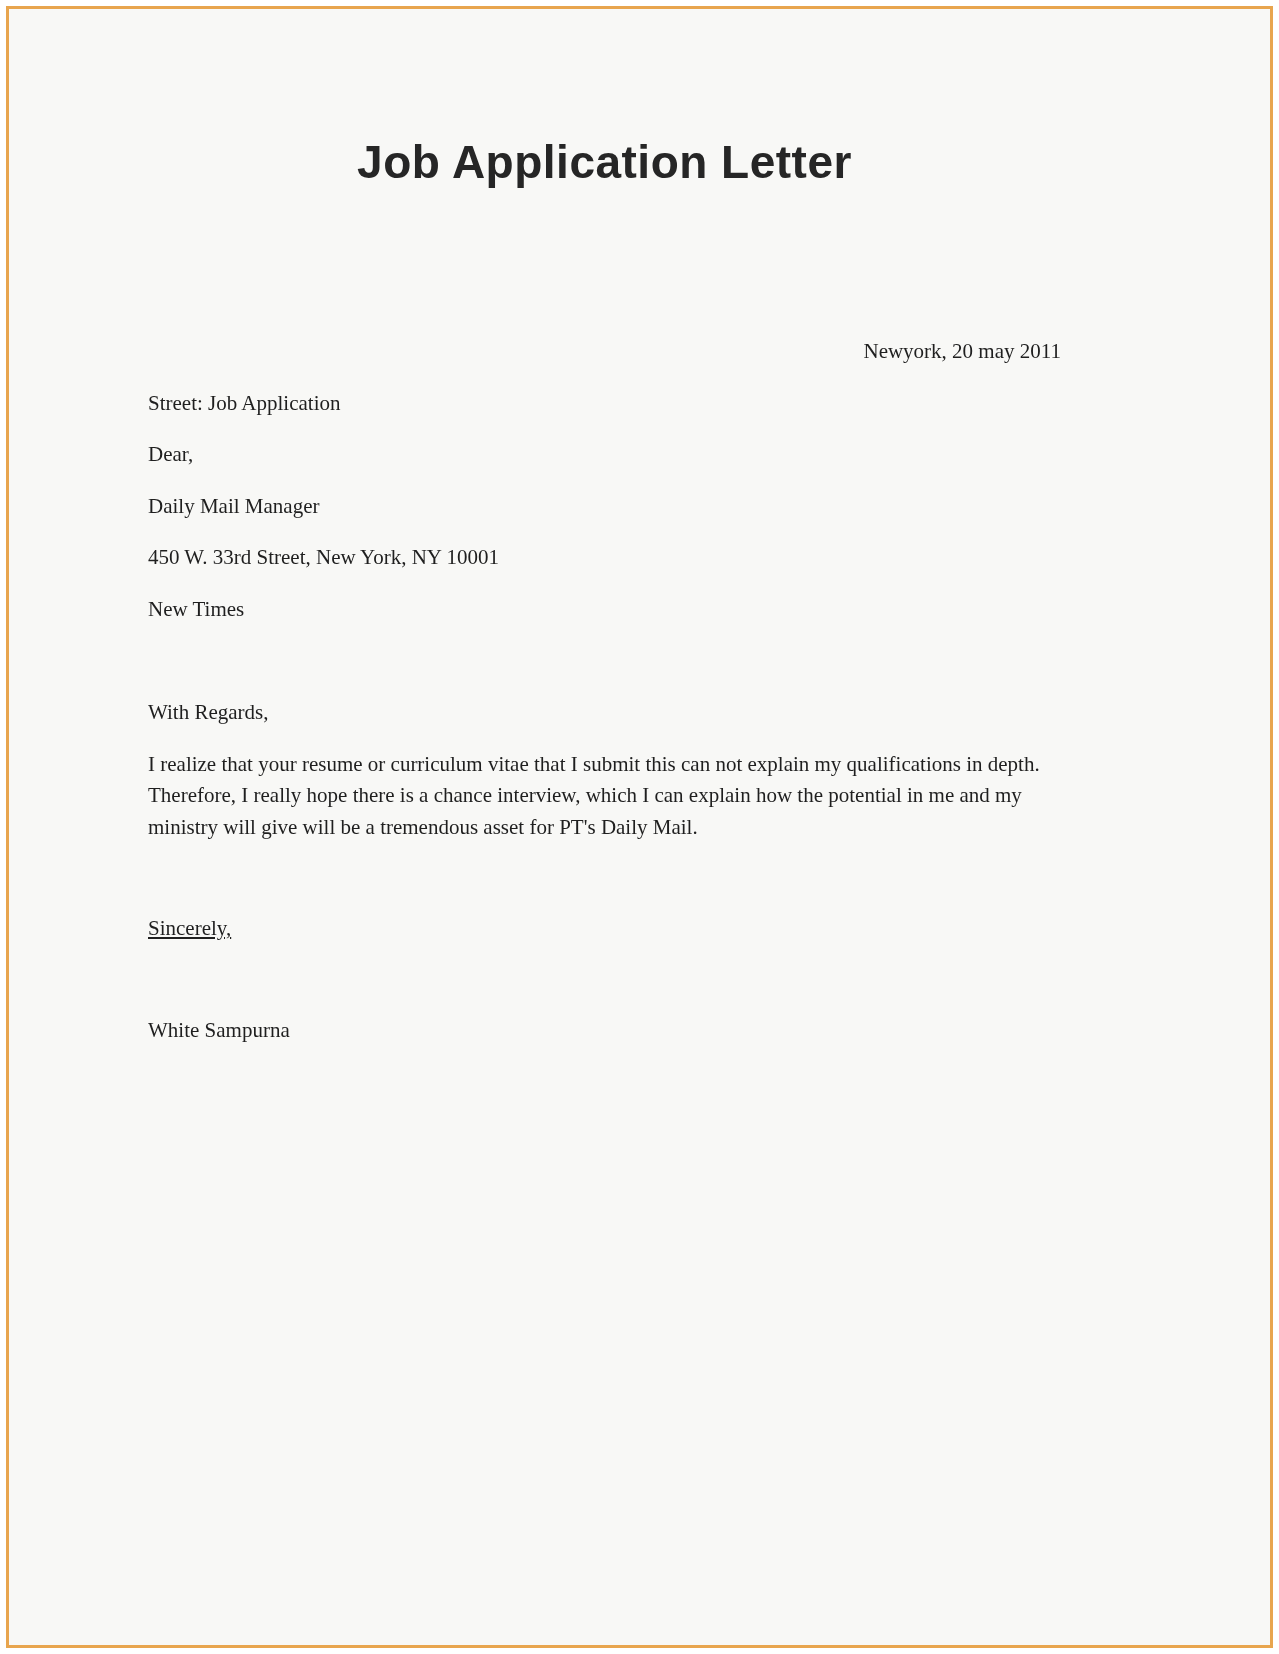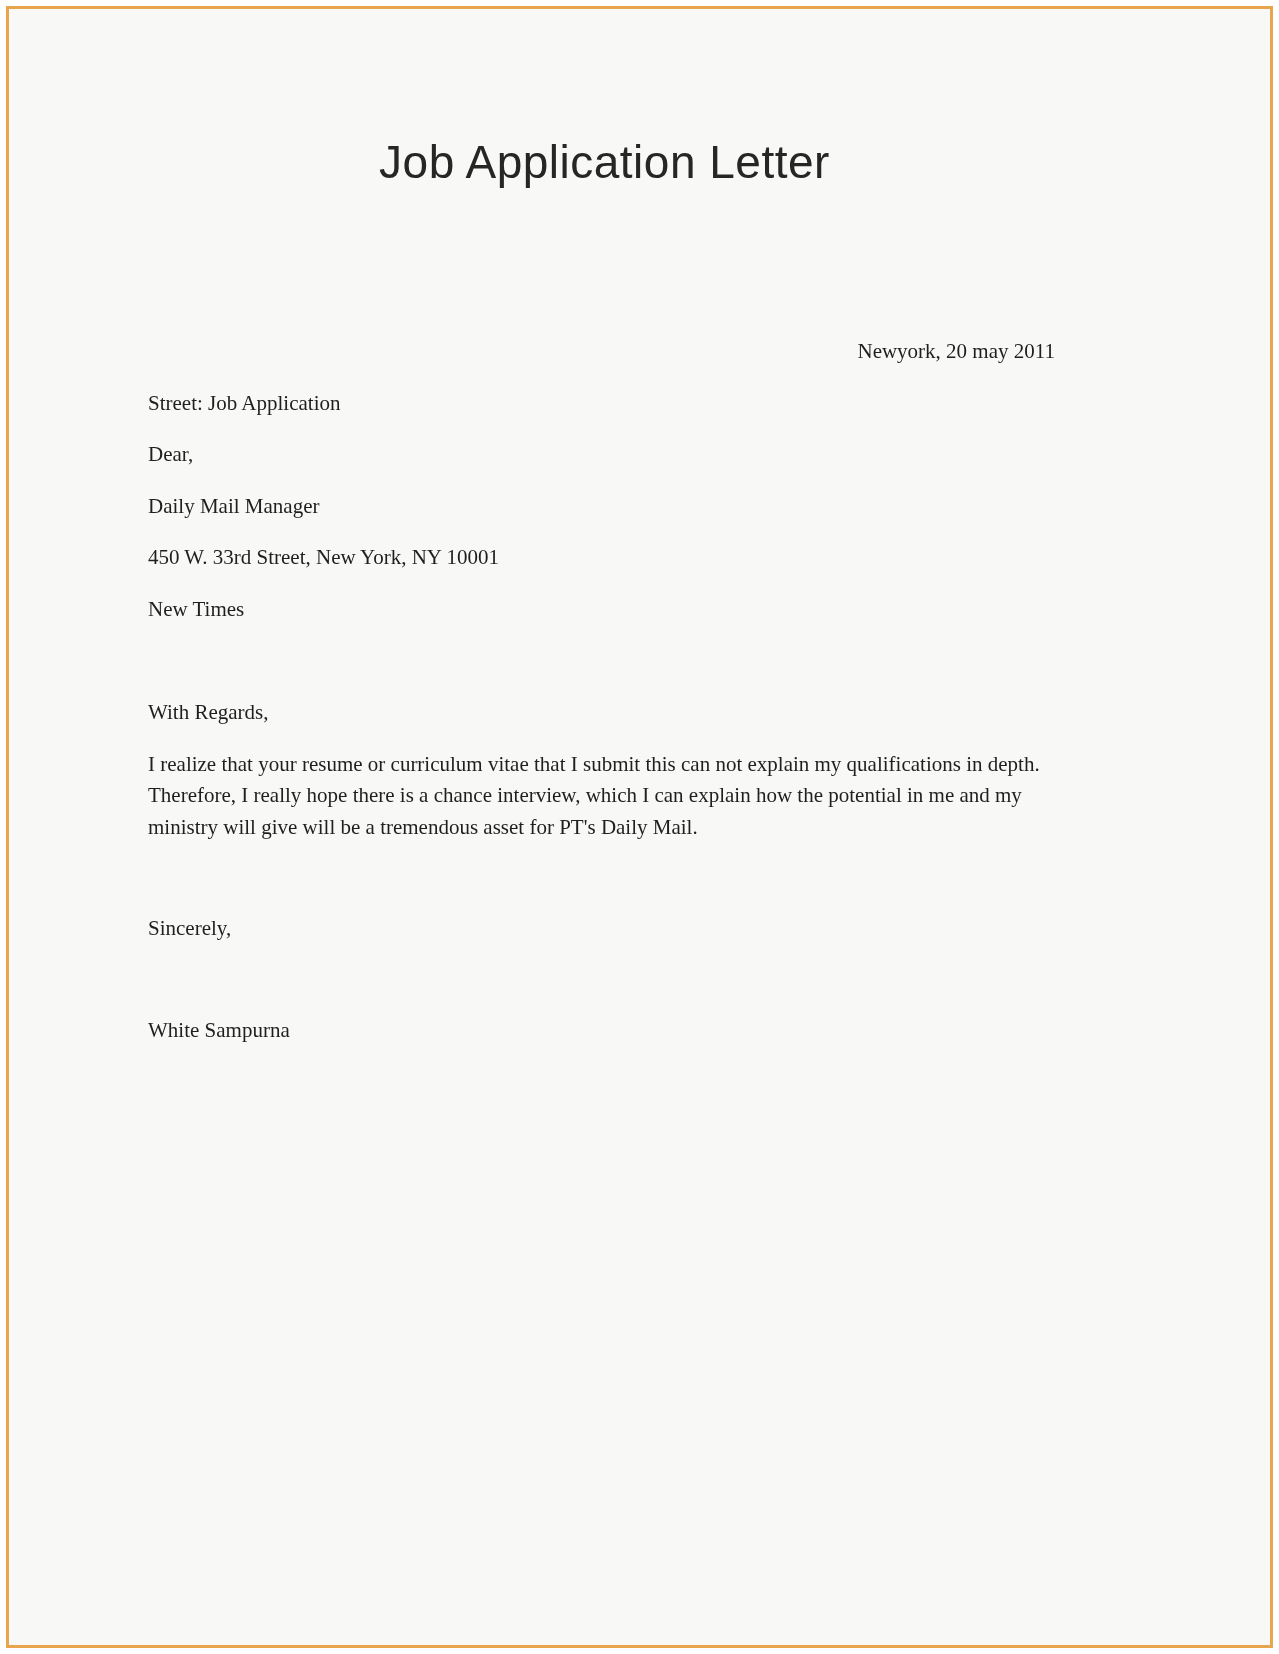--- a/index.html
+++ b/index.html
@@ -25,48 +25,49 @@
     box-sizing: border-box;
   }
   .content {
     padding: 0 209px 0 139px; 
     font-family: "Liberation Serif", serif;
     font-size: 21px;
     line-height: 1.5;
     color: var(--text, #1f1f1f);
   }
   .content p {
-    margin: 20px 6px 0 0;
+    margin: 20px 0 0 0;
   }
   h1.doc-title {
     margin: 126px 0 0 0;
     padding: 0;
     text-align: center;
     font-family: "Liberation Sans", sans-serif;
-    font-weight: 400;
+    font-weight: 700;
     font-size: 46px;
     line-height: 1.2;
     color: #262626;
     letter-spacing: 0.5px;
   }
   .date-line {
     margin-top: 146px !important;
     text-align: right;
   }
   .regards-line {
     margin-top: 72px !important;
   }
   .body-para {
     margin-top: 20px !important;
   }
   .body-para.first {
     margin-top: 70px !important;
   }
   .closing-line {
     margin-top: 70px !important;
+    text-decoration: underline;
   }
   .signature-line {
     margin-top: 70px !important;
   }
 </style>
 </head>
 <body>
 
 <div class="viewport">
   <div class="page-frame">

